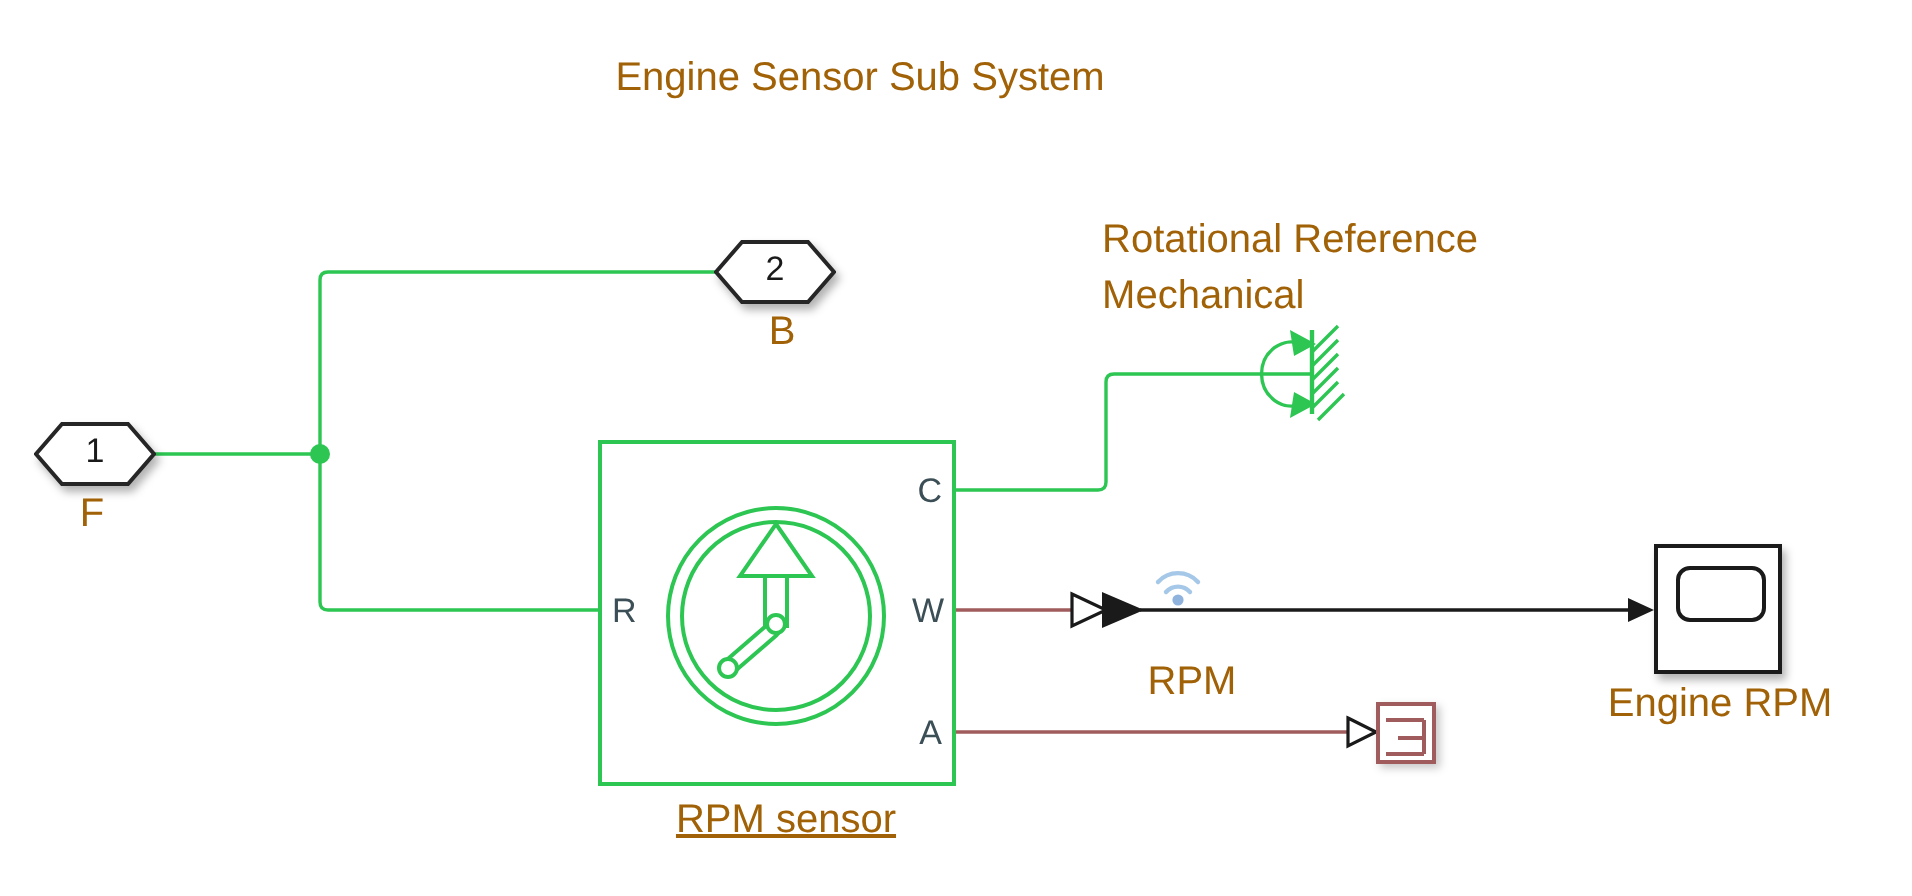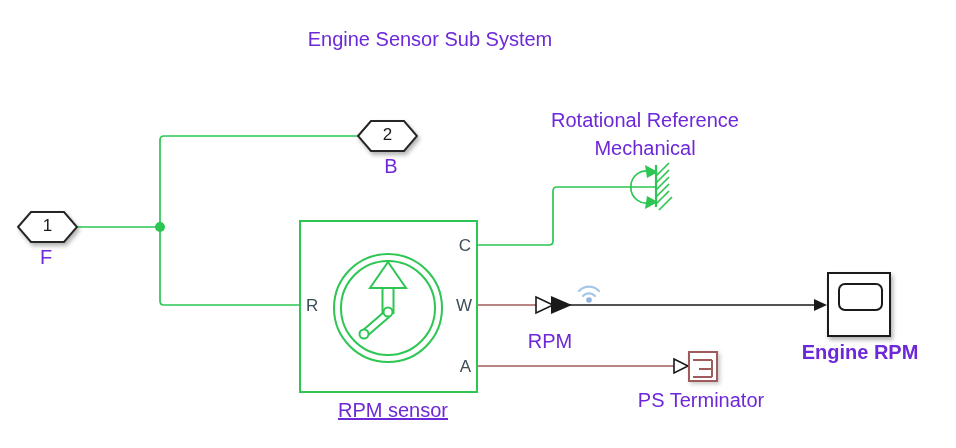--- a/index.html
+++ b/index.html
@@ -8,24 +8,23 @@
     position: relative;
     width: 956px; height: 448px;
     background: #ffffff;
     overflow: hidden;
     color: #1a1a1a;
   }
   .abs { position: absolute; }
   .lbl {
     position: absolute;
     font-size: 20px;
-    color: #6d28d9;
+    color: #a16207;
     white-space: nowrap;
     transform: translateX(-50%);
-    text-align: center;
   }
   #overlay { position: absolute; left: 0; top: 0; pointer-events: none; }
   #overlay .hit { pointer-events: stroke; }
 
   
   .hexport { position: absolute; width: 61px; height: 32px; }
   .hexport svg { filter: drop-shadow(2px 3px 2px rgba(0,0,0,0.30)); }
   .hexnum {
     position: absolute; left: 0; top: 5px; width: 61px;
     text-align: center; font-size: 17px; color: #1a1a1a;
@@ -135,27 +134,26 @@
       <circle cx="32" cy="82" r="4.5" fill="#ffffff" stroke="#2dc653" stroke-width="2"></circle>
     </svg>
   </div>
   <div class="lbl" style="left:393px; top:399px;text-decoration:underline;">RPM sensor</div>
 
   <div class="lbl" style="left:645px; top:106px; line-height:28px;">
     <div>Rotational Reference</div>
     <div>Mechanical</div>
   </div>
 
-  <div class="lbl" style="left:550px; top:330px;">RPM</div>
+  <div class="lbl" style="left:596px; top:330px;">RPM</div>
 
   <div id="ps-terminator-block">
     <svg width="26" height="27" viewBox="0 0 26 27">
       <path d="M3,7 H22 M22,7 V24 M3,24 H22 M9,16 H22" fill="none" stroke="#a05c5c" stroke-width="2"></path>
     </svg>
   </div>
-  <div class="lbl" style="left:701px; top:389px;">PS Terminator</div>
 
   <div id="scope-block">
     <div id="scope-screen"></div>
   </div>
-  <div class="lbl" style="left:860px; top:341px;font-weight:bold;">Engine RPM</div>
+  <div class="lbl" style="left:860px; top:341px;">Engine RPM</div>
 
 </div>
 
 </body></html>

